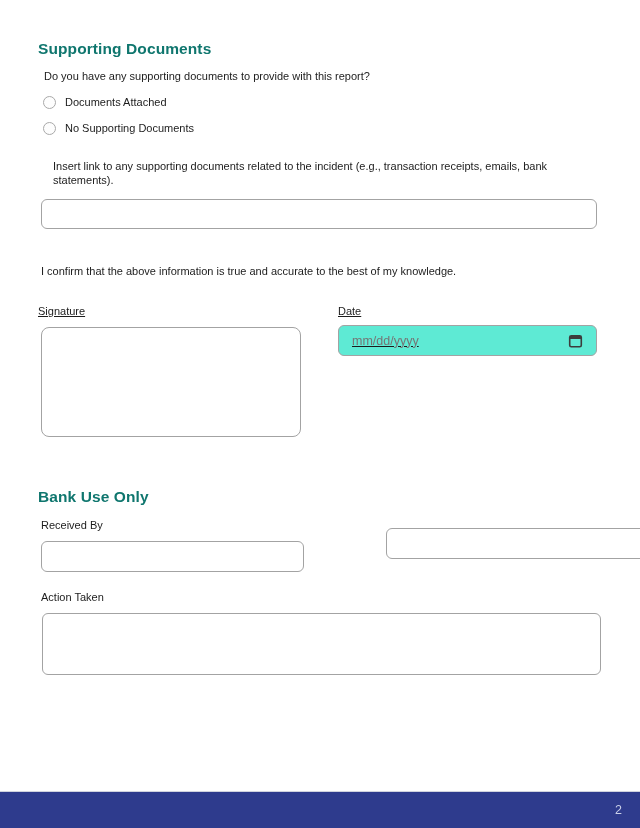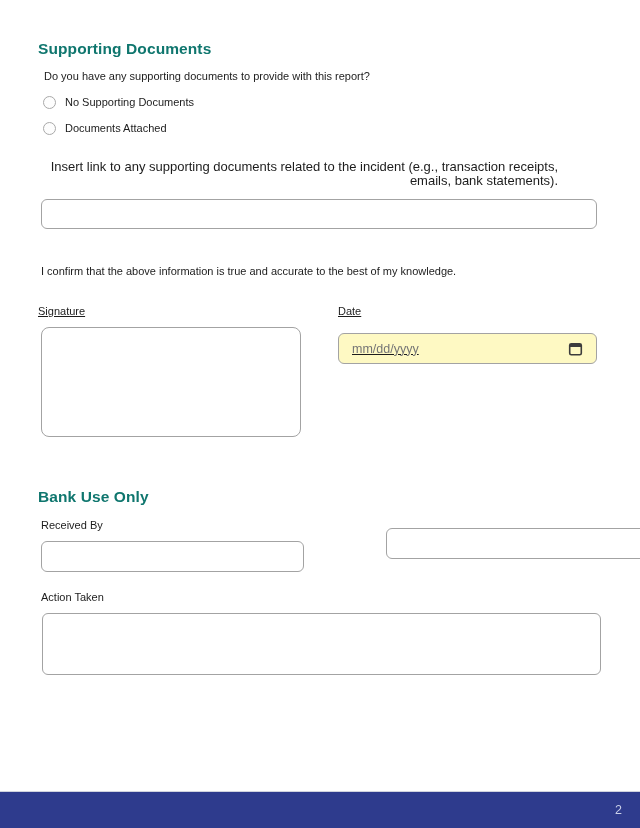--- a/index.html
+++ b/index.html
@@ -42,25 +42,24 @@
     background: #fdfdfd;
     flex: 0 0 auto;
   }
   .radio-label {
     margin-left: 9px;
     font-size: 11px;
     line-height: 13px;
   }
   .instruction {
     margin-top: 25px;
-    margin-left: 0;
-    font-size: 13px;
+    margin-left: 15px;
+    font-size: 11px;
     line-height: 13.5px;
     max-width: 520px;
-    text-align: right;
   }
   .text-input {
     display: block;
     width: 556px;
     height: 30px;
     margin-top: 12px;
     margin-left: 3px;
     border: 1px solid #a3a3a3;
     border-radius: 6px;
     font-family: "Liberation Sans", sans-serif;
@@ -98,26 +97,26 @@
     border-radius: 8px;
     background: #ffffff;
     resize: none;
     outline: none;
     font-family: "Liberation Sans", sans-serif;
     font-size: 12px;
     padding: 8px 11px;
     display: block;
   }
   .date-input {
-    margin-top: 15px;
+    margin-top: 7px;
     width: 259px;
     height: 31px;
     border: 1px solid #a3a3a3;
     border-radius: 6px;
-    background: #fef9c3;
+    background: #5eead4;
     display: flex;
     align-items: center;
     padding: 0 13px;
     cursor: text;
   }
   .date-placeholder {
     color: #757575;
     font-size: 12.5px;
     flex: 1 1 auto;
   }
@@ -184,26 +183,26 @@
 <body>
 
 <div class="content">
 
   <h2 class="section-heading">Supporting Documents</h2>
 
   <p class="question">Do you have any supporting documents to provide with this report?</p>
 
   <div class="radio-row">
     <span class="radio-circle"></span>
-    <span class="radio-label">No Supporting Documents</span>
+    <span class="radio-label">Documents Attached</span>
   </div>
 
   <div class="radio-row">
     <span class="radio-circle"></span>
-    <span class="radio-label">Documents Attached</span>
+    <span class="radio-label">No Supporting Documents</span>
   </div>
 
   <p class="instruction">Insert link to any supporting documents related to the incident (e.g., transaction receipts, emails, bank statements).</p>
 
   <input type="text" class="text-input" value="" style="">
 
   <p class="confirmation">I confirm that the above information is true and accurate to the best of my knowledge.</p>
 
   <div class="two-col">
     <div class="col-left">

